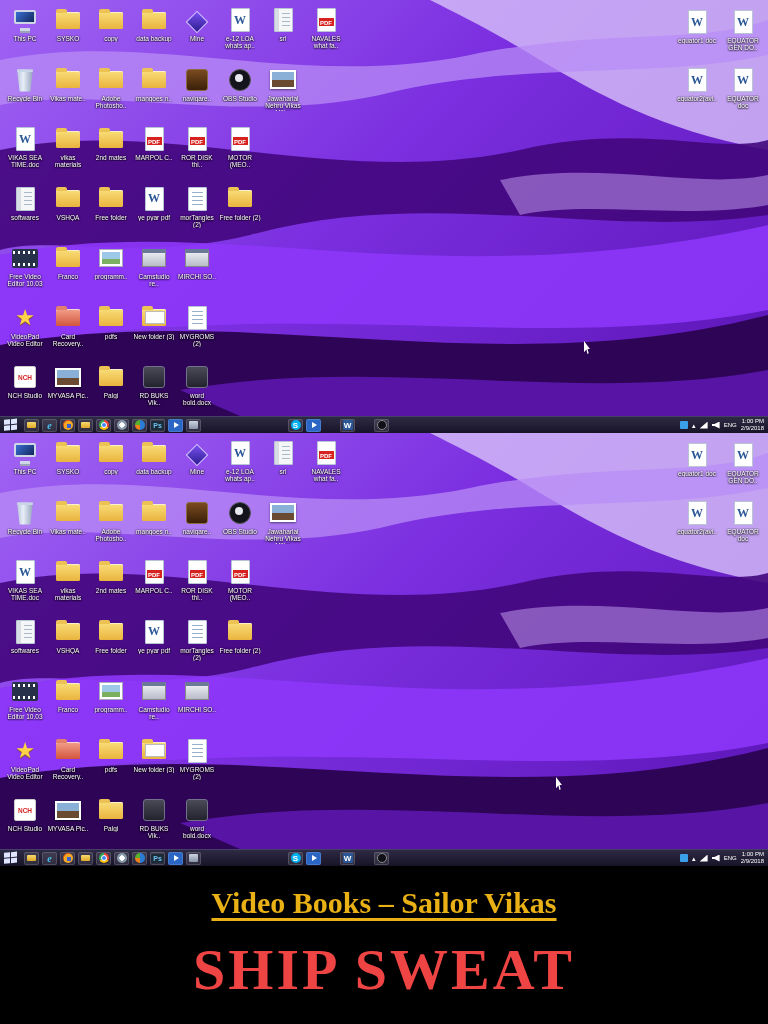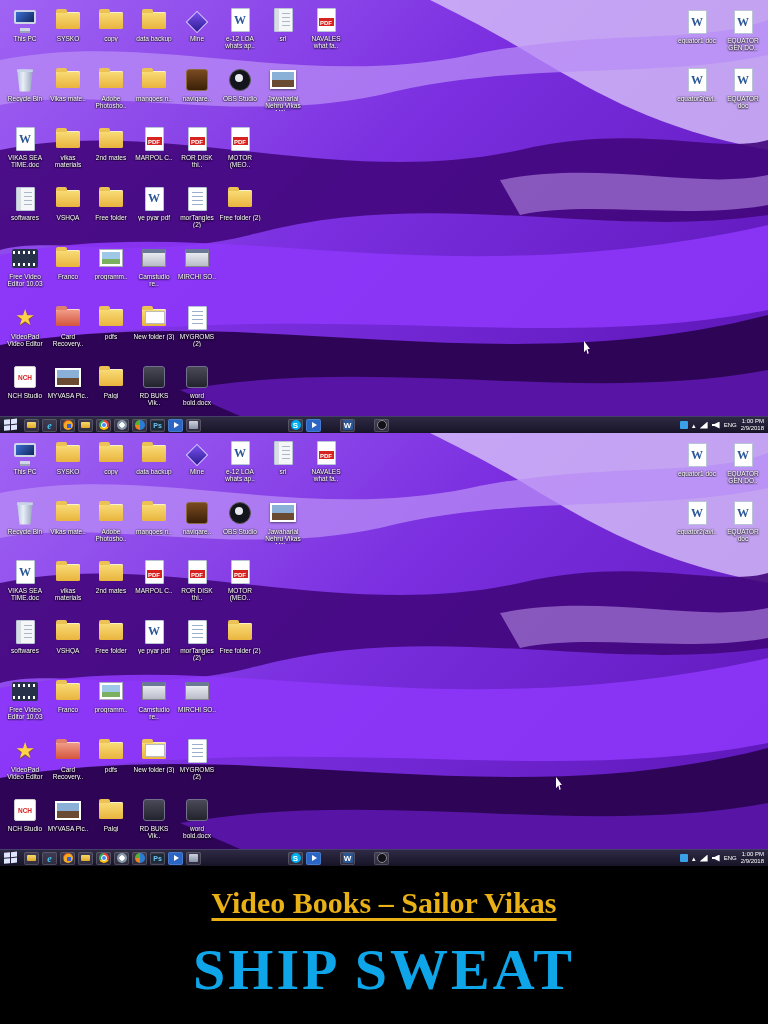--- a/index.html
+++ b/index.html
@@ -84,21 +84,21 @@
   .tr-chevron{font-size:7px;line-height:7px;color:#fff;cursor:pointer;}
   .tr-net{width:8px;height:7px;background:#fff;clip-path:polygon(0 100%,100% 0,100% 100%);cursor:pointer;}
   .tr-vol{width:8px;height:7px;background:#fff;clip-path:polygon(0 35%,35% 35%,100% 0,100% 100%,35% 65%,0 65%);cursor:pointer;}
   .tr-lang{font-size:6px;cursor:pointer;}
   .clock{text-align:right;font-size:6px;line-height:1.15;cursor:pointer;}
 
   
   .banner{position:relative;width:768px;height:158px;background:#000;display:flex;flex-direction:column;align-items:center;}
   .channel{margin-top:20px;font-family:"Liberation Serif",serif;font-weight:bold;font-size:30px;color:#e9b115;
     text-decoration:underline;text-underline-offset:5px;}
-  .vtitle{margin-top:16px;font-family:"Liberation Serif",serif;font-weight:bold;font-size:58px;letter-spacing:3px;color:#0ea5e9;}
+  .vtitle{margin-top:16px;font-family:"Liberation Serif",serif;font-weight:bold;font-size:58px;letter-spacing:3px;color:#ef4444;}
 </style>
 </head>
 <body>
 
 <div class="page">
   <div id="desktops">
   <div class="desktop">
     <div class="wall-base"></div>
     <svg class="wallpaper" viewBox="0 0 768 416" preserveAspectRatio="none">
       <path d="M430,0 L768,0 L768,150 C660,130 600,95 540,60 C500,35 460,15 430,0 Z" fill="#d8c2fa" opacity="0.8"></path>

